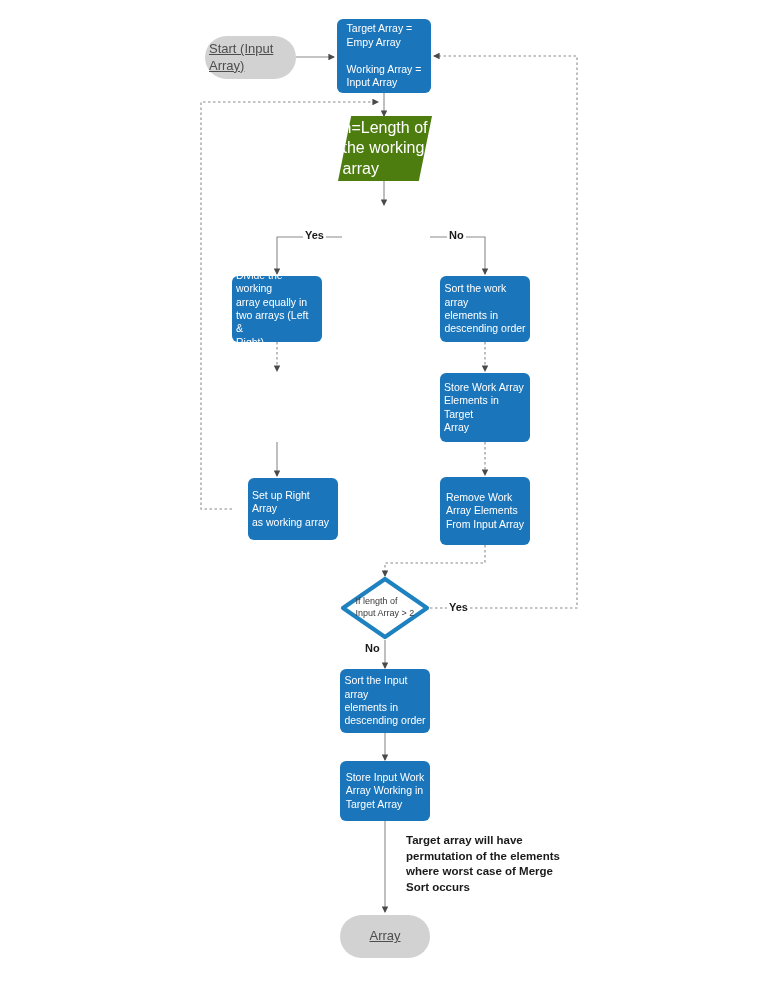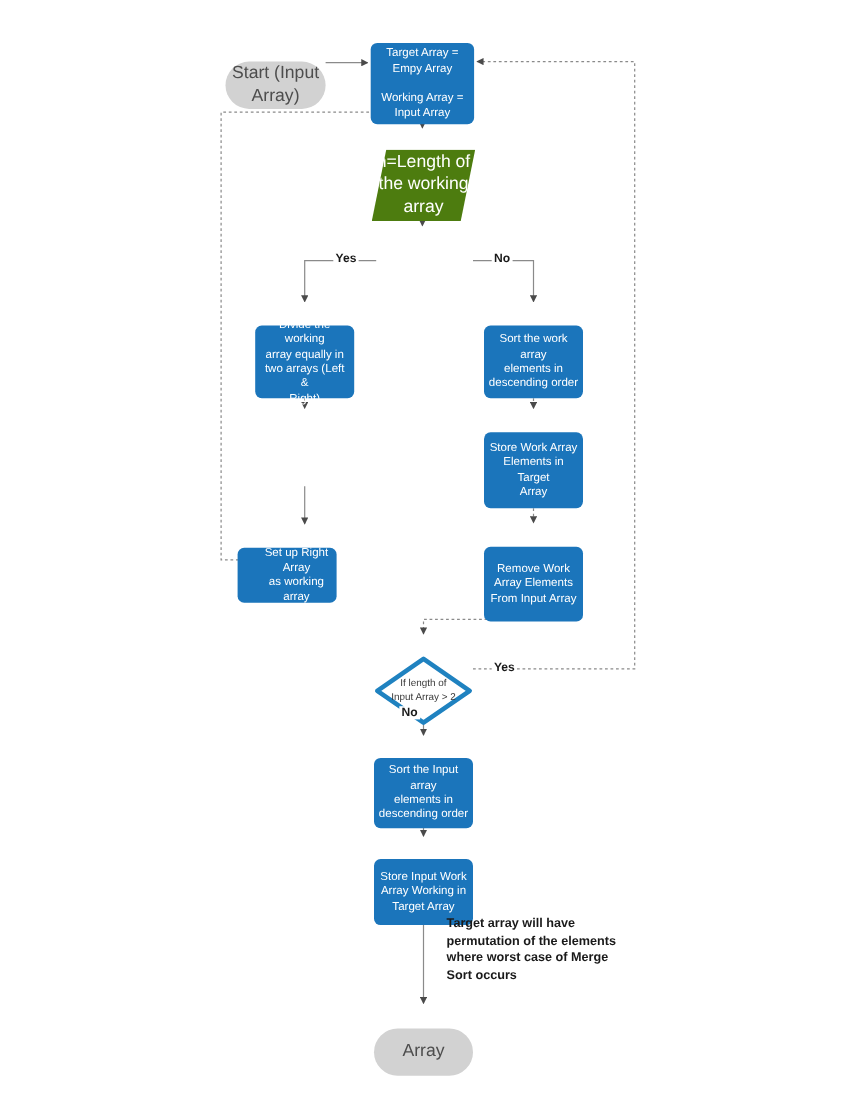--- a/index.html
+++ b/index.html
@@ -25,42 +25,41 @@
     width: 768px;
     height: 994px;
     pointer-events: none;
   }
   .node {
     position: absolute;
     box-sizing: border-box;
     display: flex;
     align-items: center;
     justify-content: center;
-    text-align: center;
     line-height: 1.28;
-    margin-top: 20px;
   }
   .node .txt {
     display: block;
     white-space: pre-line;
     padding: 0 4px;
   }
   
   .proc {
     background: #1b75bb;
     color: #ffffff;
     border-radius: 6px;
     font-size: 10.5px;
   }
   
   .term {
     background: #d2d2d2;
     color: #4d4d4d;
     border-radius: 22px;
-    font-size: 16px;
+    font-size: 13px;
+    text-decoration: underline;
   }
   
   .data-shape {
     background: #4d7c0f;
     color: #ffffff;
     font-size: 16px;
     clip-path: polygon(14% 0%, 100% 0%, 86% 100%, 0% 100%);
   }
   
   .decision {
@@ -160,21 +159,21 @@
 
 
   <div class="node proc" style="left:232px; top:276px; width:90px; height:66px;">
     <span class="txt">Divide the working
 array equally in
 two arrays (Left &amp;
 Right)</span>
   </div>
 
 
-  <div class="node proc" style="left:216px; top:478px; width:90px; height:50px;padding-left:17px;">
+  <div class="node proc" style="left:248px; top:478px; width:90px; height:62px;">
     <span class="txt">Set up Right Array
 as working array</span>
   </div>
 
   <div class="node proc" style="left:440px; top:276px; width:90px; height:66px;">
     <span class="txt">Sort the work
 array
 elements in
 descending order</span>
   </div>

